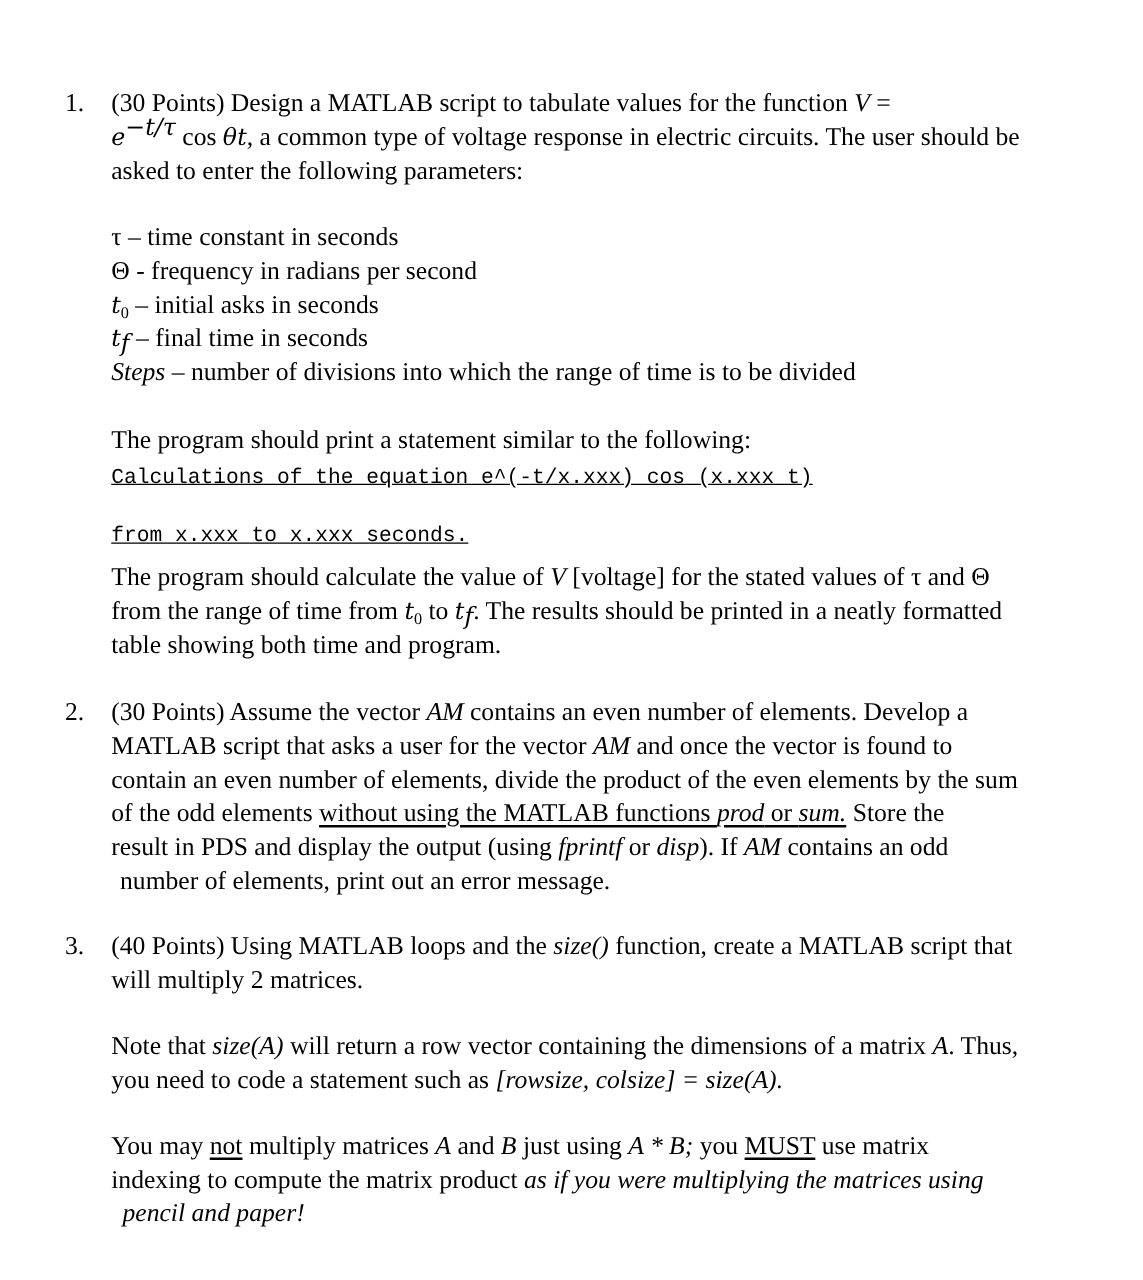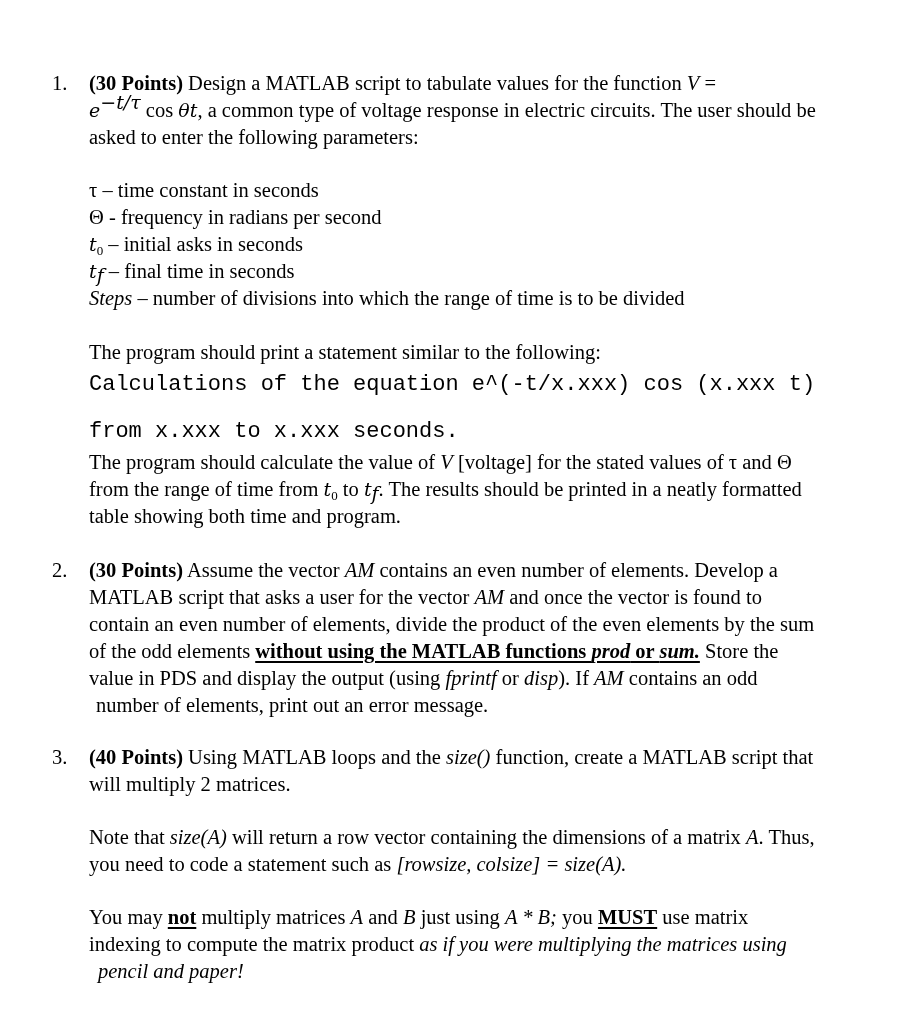--- a/index.html
+++ b/index.html
@@ -2,24 +2,24 @@
 <html><head>
 <meta charset="utf-8">
 <style>
   html, body { margin: 0; padding: 0; background: #ffffff; }
   body {
     width: 914px; height: 1024px; overflow: hidden; position: relative;
     font-family: "Liberation Serif", serif; color: #000; font-size: 20.5px;
   }
   .ln { position: absolute; white-space: nowrap; line-height: 1; }
   .num { position: absolute; left: 52px; }
-  .b { font-weight: bold; }
+  .b { font-weight: normal; }
   .i { font-style: italic; }
   .u { text-decoration: underline; text-decoration-thickness: 2px; text-underline-offset: 3px; }
-  .mono { font-family: "Liberation Mono", monospace; font-size: 22px; }
+  .mono { font-family: "Liberation Mono", monospace; font-size: 17px; text-decoration: underline; }
   .math { font-family: "DejaVu Serif", serif; font-style: italic; font-size: 19px; }
   sup { font-size: 13px; vertical-align: 8px; line-height: 0; }
   sub { font-size: 13px; vertical-align: -4px; line-height: 0; }
 </style>
 </head>
 <body>
 
 <div>
   <span class="ln num" style="top:73px">1.</span>
   <div class="ln" style="left:89px; top:73px"><span class="b">(30 Points)</span><span> Design a MATLAB script to tabulate values for the function </span><span class="i">V</span><span> =</span></div>
@@ -42,21 +42,21 @@
   <div class="ln" style="left:89px; top:479px"><span>from the range of time from </span><span class="math">t</span><sub>0</sub><span> to </span><span class="math">t</span><sub class="math">f</sub><span>.  The results should be printed in a neatly formatted</span></div>
   <div class="ln" style="left:89px; top:506px">table showing both time and program.</div>
 </div>
 
 <div>
   <span class="ln num" style="top:560px">2.</span>
   <div class="ln" style="left:89px; top:560px"><span class="b">(30 Points)</span><span>  Assume the vector </span><span class="i">AM</span><span> contains an even number of elements.  Develop a</span></div>
   <div class="ln" style="left:89px; top:587px"><span>MATLAB script that asks a user for the vector </span><span class="i">AM</span><span> and once the vector is found to</span></div>
   <div class="ln" style="left:89px; top:614px">contain an even number of elements, divide the product of the even elements by the sum</div>
   <div class="ln" style="left:89px; top:641px"><span>of the odd elements </span><span class="b u"><span>without using the MATLAB functions </span><span class="i">prod</span><span> or </span><span class="i">sum.</span></span><span>  Store the</span></div>
-  <div class="ln" style="left:89px; top:668px"><span>value in PDS and display the output (using </span><span class="i">fprintf</span><span> or </span><span class="i">disp</span><span>).  If </span><span class="i">AM</span><span> contains an odd</span></div>
+  <div class="ln" style="left:89px; top:668px"><span>result in PDS and display the output (using </span><span class="i">fprintf</span><span> or </span><span class="i">disp</span><span>).  If </span><span class="i">AM</span><span> contains an odd</span></div>
   <div class="ln" style="left:96px; top:695px">number of elements, print out an error message.</div>
 </div>
 
 <div>
   <span class="ln num" style="top:747px">3.</span>
   <div class="ln" style="left:89px; top:747px"><span class="b">(40 Points)</span><span>  Using MATLAB loops and the </span><span class="i">size()</span><span> function, create a MATLAB script that</span></div>
   <div class="ln" style="left:89px; top:774px">will multiply 2 matrices.</div>
 
   <div class="ln" style="left:89px; top:827px"><span>Note that </span><span class="i">size(A)</span><span> will return a row vector containing the dimensions of a matrix </span><span class="i">A</span><span>.  Thus,</span></div>
   <div class="ln" style="left:89px; top:854px"><span>you need to code a statement such as </span><span class="i">[rowsize, colsize] = size(A).</span></div>

